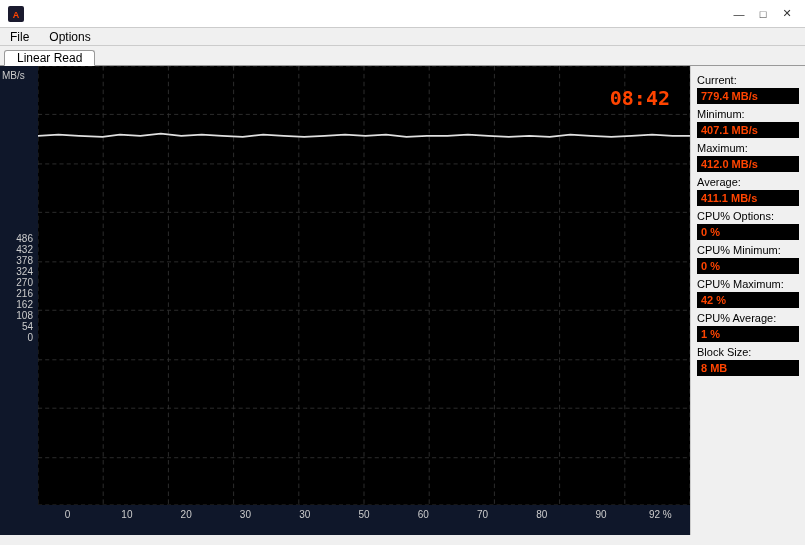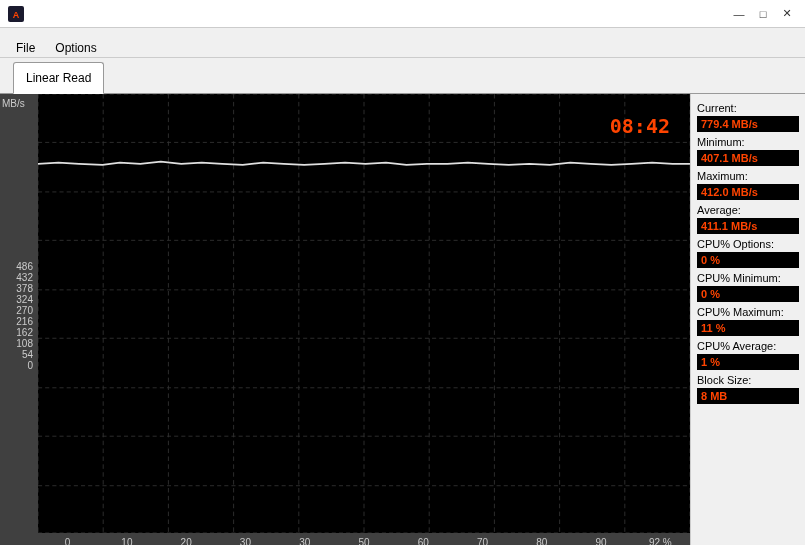--- a/index.html
+++ b/index.html
@@ -50,66 +50,64 @@
       display: flex;
       align-items: center;
       justify-content: center;
       color: #333;
     }
 
     
     .menu-bar {
       background: #f0f0f0;
       display: flex;
-      align-items: flex-end;
-      height: 30px;
+      align-items: flex-start;
+      height: 18px;
       border-bottom: 1px solid #ccc;
-      padding-left: 6px;
     }
     .menu-item {
       padding: 2px 10px;
       cursor: pointer;
       font-size: 12px;
     }
 
     
     .tab-bar {
       background: #f0f0f0;
       border-bottom: 1px solid #999;
       display: flex;
       padding-top: 4px;
       padding-left: 4px;
     }
     .tab {
-      padding: 8px 12px;
+      padding: 0 12px;
       background: #e0e0e0;
       border: 1px solid #999;
       border-bottom: none;
       cursor: pointer;
       font-size: 12px;
       border-radius: 3px 3px 0 0;
-      margin-left: 9px;
     }
     .tab.active {
       background: #fff;
       border-bottom: 1px solid #fff;
       margin-bottom: -1px;
       z-index: 1;
     }
 
     
     .main-content {
       display: flex;
       height: calc(545px - 28px - 22px - 26px);
     }
 
     
     .chart-area {
       flex: 1;
-      background: #404040;
+      background: #0f172a;
       position: relative;
       overflow: hidden;
     }
 
     
     .y-axis {
       position: absolute;
       left: 0;
       top: 0;
       bottom: 30px;
@@ -351,21 +349,21 @@
     <span class="stat-label">Average:</span>
     <span class="stat-value">411.1 MB/s</span>
 
     <span class="stat-label">CPU% Options:</span>
     <span class="stat-value">0 %</span>
 
     <span class="stat-label">CPU% Minimum:</span>
     <span class="stat-value">0 %</span>
 
     <span class="stat-label">CPU% Maximum:</span>
-    <span class="stat-value">11 %</span>
+    <span class="stat-value">42 %</span>
 
     <span class="stat-label">CPU% Average:</span>
     <span class="stat-value">1 %</span>
 
     <span class="stat-label">Block Size:</span>
     <span class="stat-value">8 MB</span>
   </div>
 
 </div>
 

